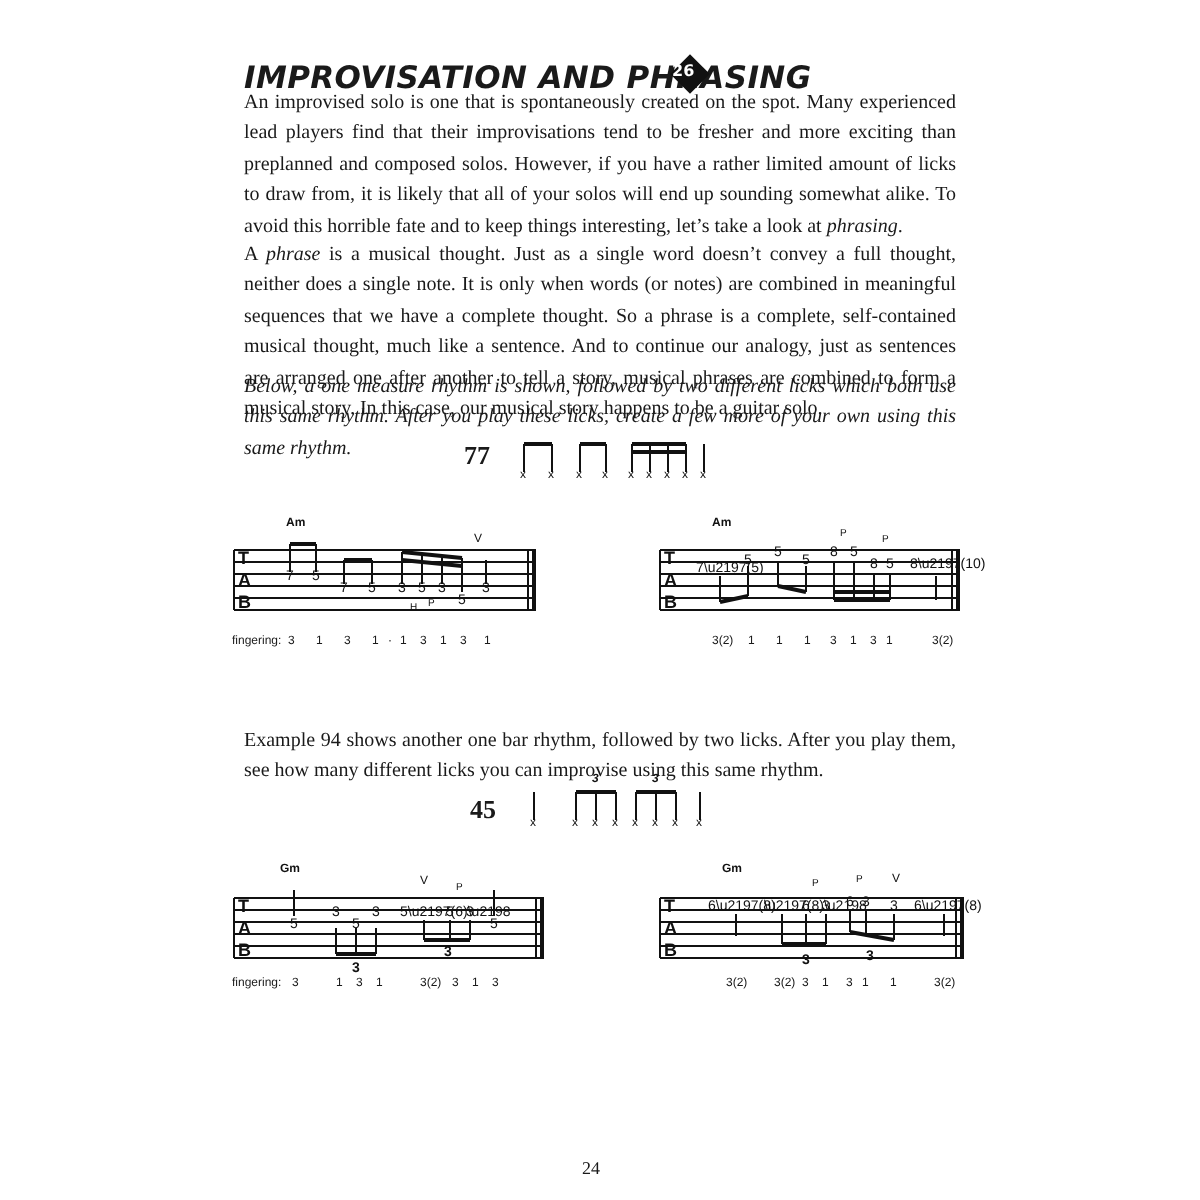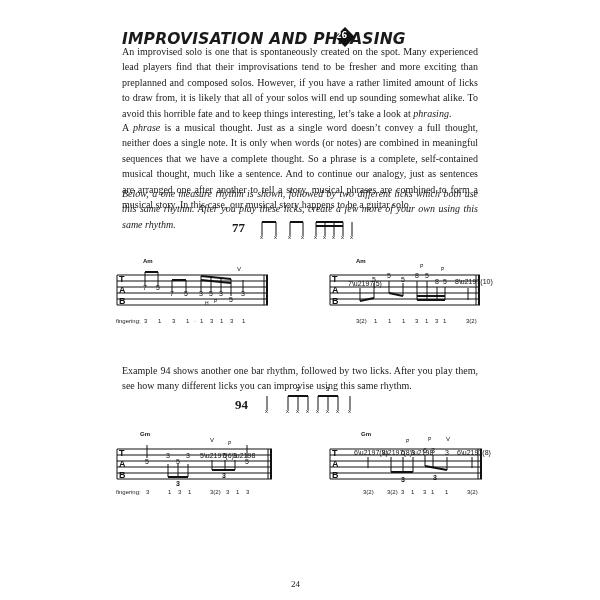--- a/index.html
+++ b/index.html
@@ -23,21 +23,21 @@
   <div class="dia"></div>
   <div class="num">26</div>
 </div>
 
 <div class="para" style="top:44px;"><span>An improvised solo is one that is spontaneously created on the spot.  Many experienced lead players find that their improvisations tend to be fresher and more exciting than preplanned and composed solos.  However, if you have a rather limited amount of licks to draw from, it is likely that all of your solos will end up sounding somewhat alike.  To avoid this horrible fate and to keep things interesting, let’s take a look at </span><i>phrasing</i><span>.</span></div>
 <div class="para" style="top:120px;"><span>A </span><i>phrase</i><span> is a musical thought.  Just as a single word doesn’t convey a full thought, neither does a single note.  It is only when words (or notes) are combined in meaningful sequences that we have a complete thought.  So a phrase is a complete, self-contained musical thought, much like a sentence.  And to continue our analogy, just as sentences are arranged one after another to tell a story, musical phrases are combined to form a musical story.  In this case, our musical story happens to be a guitar solo.</span></div>
 <div class="para" style="top:186px;font-style:italic;"><span>Below, a one measure rhythm is shown, followed by two different licks which both use this same rhythm.  After you play these licks, create a few more of your own using this same rhythm.</span></div>
 <div class="para" style="top:363px;"><span>Example 94 shows another one bar rhythm, followed by two licks.  After you play them, see how many different licks you can improvise using this same rhythm.</span></div>
 
 <div class="exnum" style="left:232px;top:220px;">77</div>
-<div class="exnum" style="left:235px;top:397px;">94</div>
+<div class="exnum" style="left:235px;top:397px;">45</div>
 
 <svg class="sv" width="600" height="600">
   <g stroke="#111" fill="none" stroke-width="1">
 
     <g>
       <line x1="262" y1="222" x2="262" y2="236"></line>
         <line x1="276" y1="222" x2="276" y2="236"></line>
         <line x1="262" y1="222" x2="276" y2="222" stroke-width="2"></line>
       <line x1="290" y1="222" x2="290" y2="236"></line>
         <line x1="303" y1="222" x2="303" y2="236"></line>

